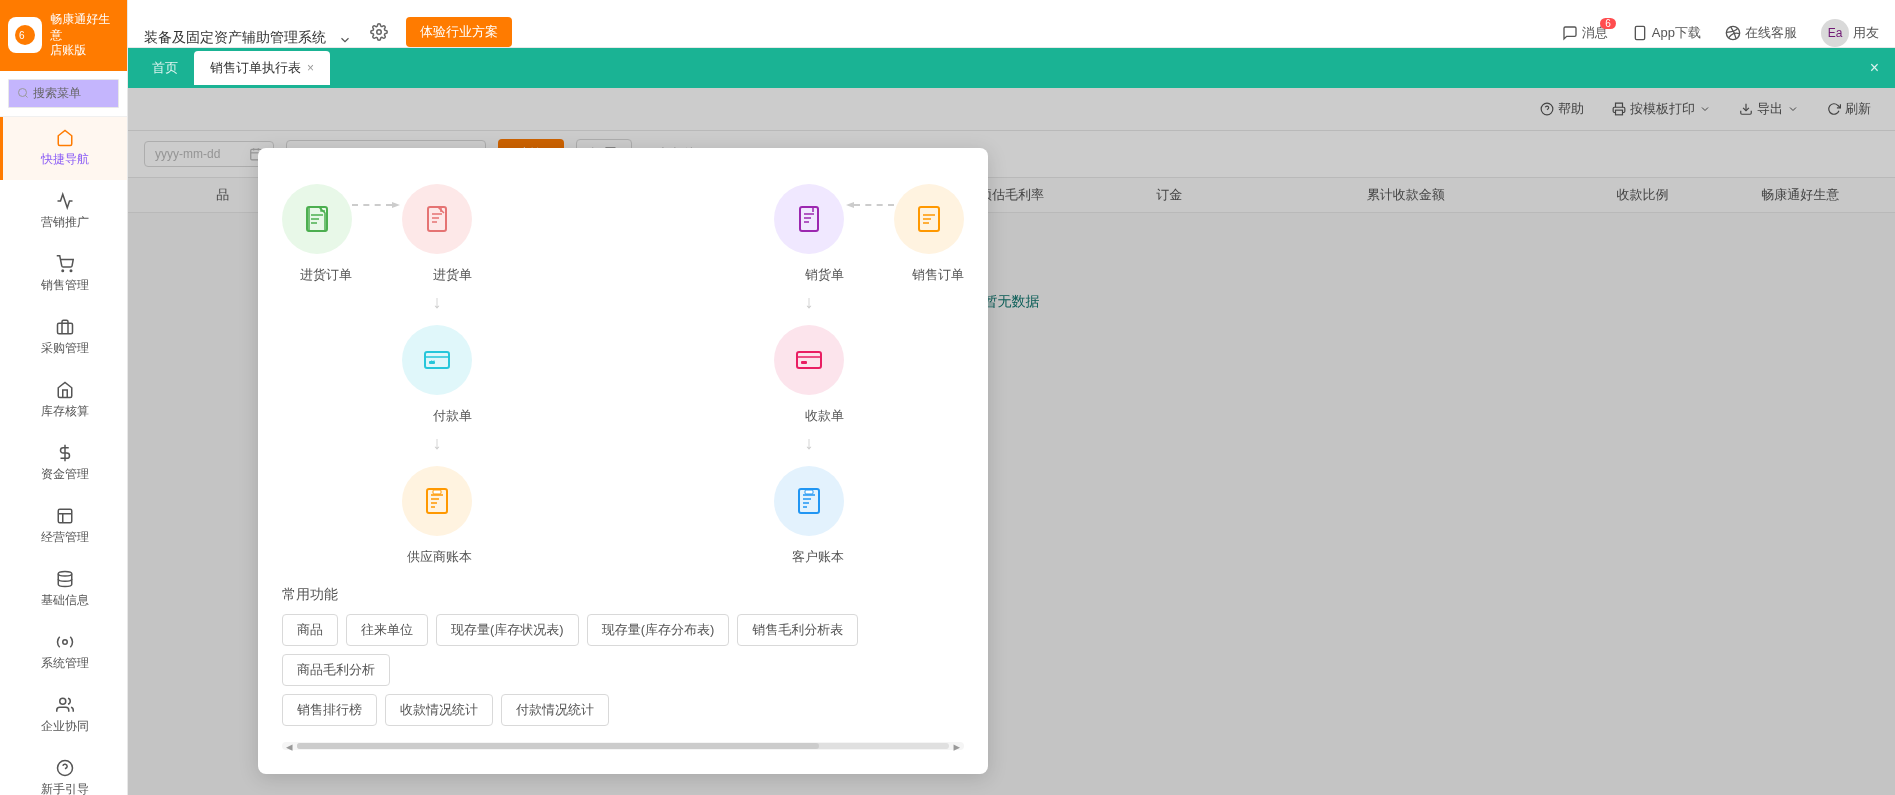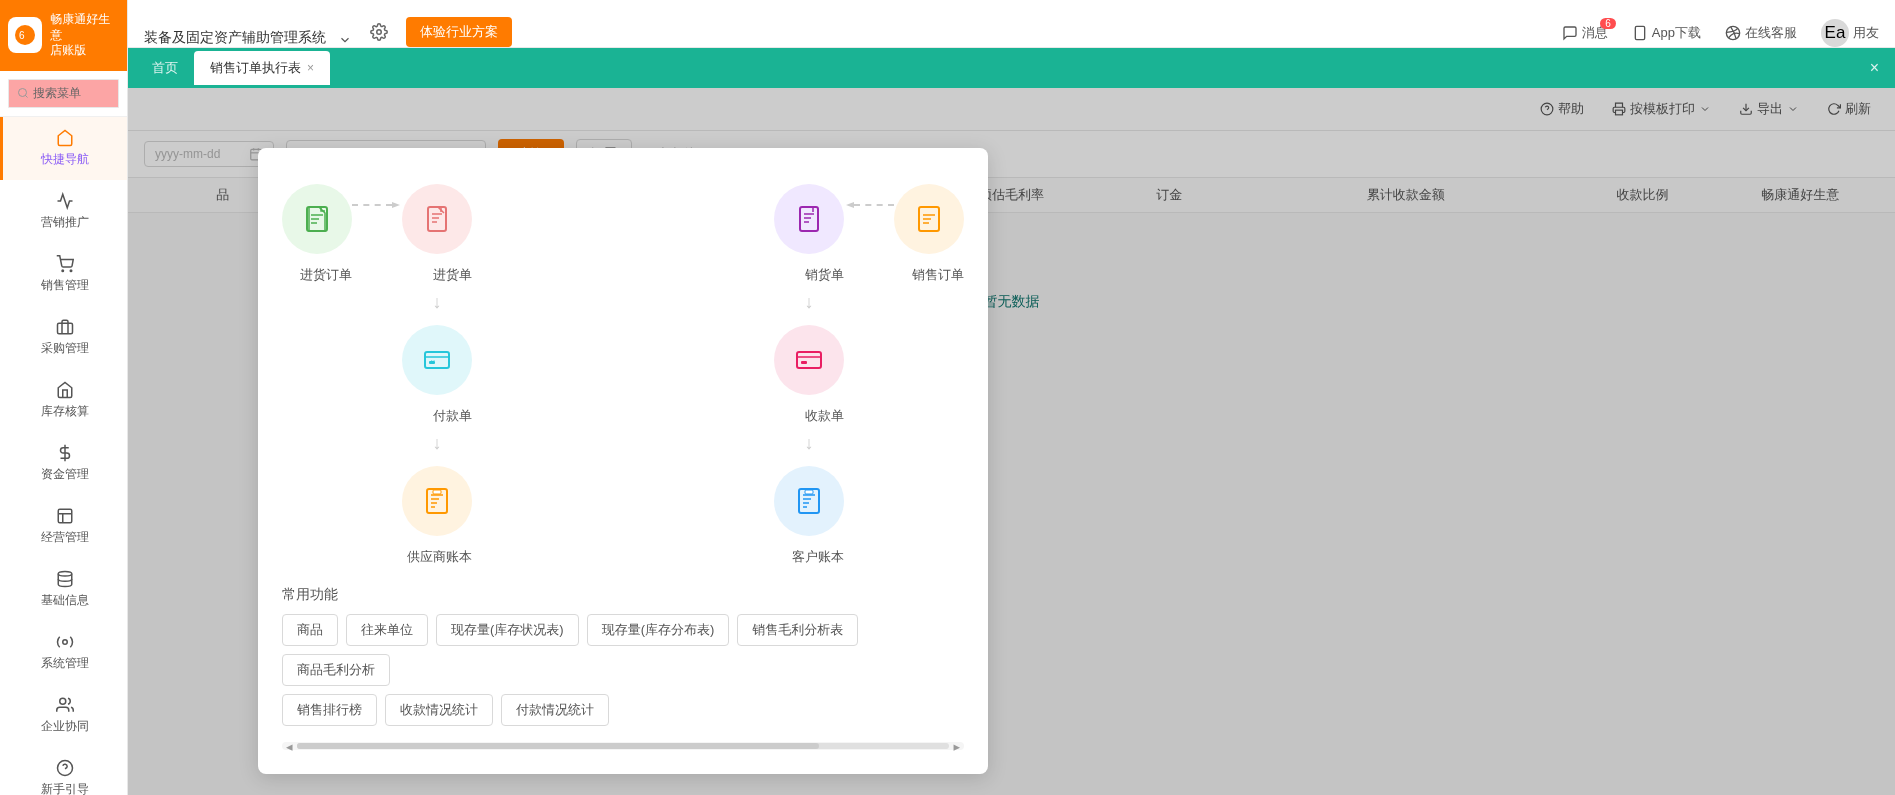--- a/index.html
+++ b/index.html
@@ -8,40 +8,40 @@
     
     .app-wrapper { display: flex; height: 795px; width: 1895px; }
 
     
     .sidebar { width: 128px; background: #fff; display: flex; flex-direction: column; border-right: 1px solid #e8e8e8; flex-shrink: 0; }
     .sidebar-logo { background: #ff7b00; padding: 12px 8px; display: flex; align-items: center; gap: 8px; }
     .sidebar-logo-icon { width: 36px; height: 36px; border-radius: 8px; background: #fff; display: flex; align-items: center; justify-content: center; }
     .sidebar-logo-icon svg { width: 24px; height: 24px; }
     .sidebar-logo-text { color: #fff; font-size: 12px; line-height: 1.3; }
     .sidebar-search { padding: 8px; border-bottom: 1px solid #f0f0f0; }
-    .sidebar-search-btn { width: 100%; border: 1px solid #e8e8e8; border-radius: 1px; padding: 5px 8px; background: #fca5a5; color: #666; font-size: 12px; cursor: pointer; display: flex; align-items: center; gap: 4px; }
+    .sidebar-search-btn { width: 100%; border: 1px solid #e8e8e8; border-radius: 1px; padding: 5px 8px; background: #c4b5fd; color: #666; font-size: 12px; cursor: pointer; display: flex; align-items: center; gap: 4px; }
     .sidebar-nav { flex: 1; overflow-y: auto; }
     .sidebar-item { padding: 12px 8px; display: flex; flex-direction: column; align-items: center; gap: 4px; cursor: pointer; color: #555; font-size: 12px; border-left: 3px solid transparent; }
     .sidebar-item.active { background: #fff7f0; color: #8b5cf6; border-left-color: #ff7b00; }
     .sidebar-item svg { width: 18px; height: 18px; }
 
     
     .main { flex: 1; display: flex; flex-direction: column; overflow: hidden; }
 
     
     .topbar { height: 48px; background: #fff; display: flex; align-items: flex-end; padding: 0 16px; border-bottom: 1px solid #e8e8e8; gap: 12px; }
     .topbar-title { font-size: 14px; color: #333; font-weight: 500; }
     .topbar-dropdown { display: flex; align-items: center; gap: 4px; color: #555; cursor: pointer; font-size: 13px; }
     .topbar-settings { width: 30px; height: 30px; display: flex; align-items: center; justify-content: center; cursor: pointer; color: #666; }
     .topbar-trial-btn { background: #ff7b00; color: #fff; border: none; border-radius: 4px; padding: 6px 14px; font-size: 13px; cursor: pointer; }
     .topbar-spacer { flex: 1; }
     .topbar-actions { display: flex; align-items: center; gap: 24px; color: #555; font-size: 13px; }
     .topbar-action { display: flex; align-items: center; gap: 4px; cursor: pointer; position: relative; }
     .topbar-badge { background: #ff4d4f; color: #fff; border-radius: 10px; padding: 0 5px; font-size: 10px; position: absolute; top: -6px; right: -8px; }
-    .topbar-avatar { width: 28px; height: 28px; border-radius: 50%; background: #d9d9d9; display: flex; align-items: center; justify-content: center; font-size: 17px; color: #000000; }
+    .topbar-avatar { width: 28px; height: 28px; border-radius: 50%; background: #d9d9d9; display: flex; align-items: center; justify-content: center; font-size: 12px; color: #701a75; }
 
     
     .tabbar { height: 40px; background: #1ab394; display: flex; align-items: center; padding: 0 8px; gap: 0; }
     .tab { padding: 8px 16px; color: rgba(255,255,255,0.85); font-size: 13px; cursor: pointer; border-radius: 4px 4px 0 0; display: flex; align-items: center; gap: 6px; }
     .tab.active { background: #fff; color: #333; }
     .tab-close { color: #999; font-size: 12px; cursor: pointer; }
     .tabbar-close-all { margin-left: auto; color: rgba(255,255,255,0.85); cursor: pointer; font-size: 16px; padding: 4px 8px; }
 
     
     .content { flex: 1; background: #f5f5f5; position: relative; overflow: hidden; }

